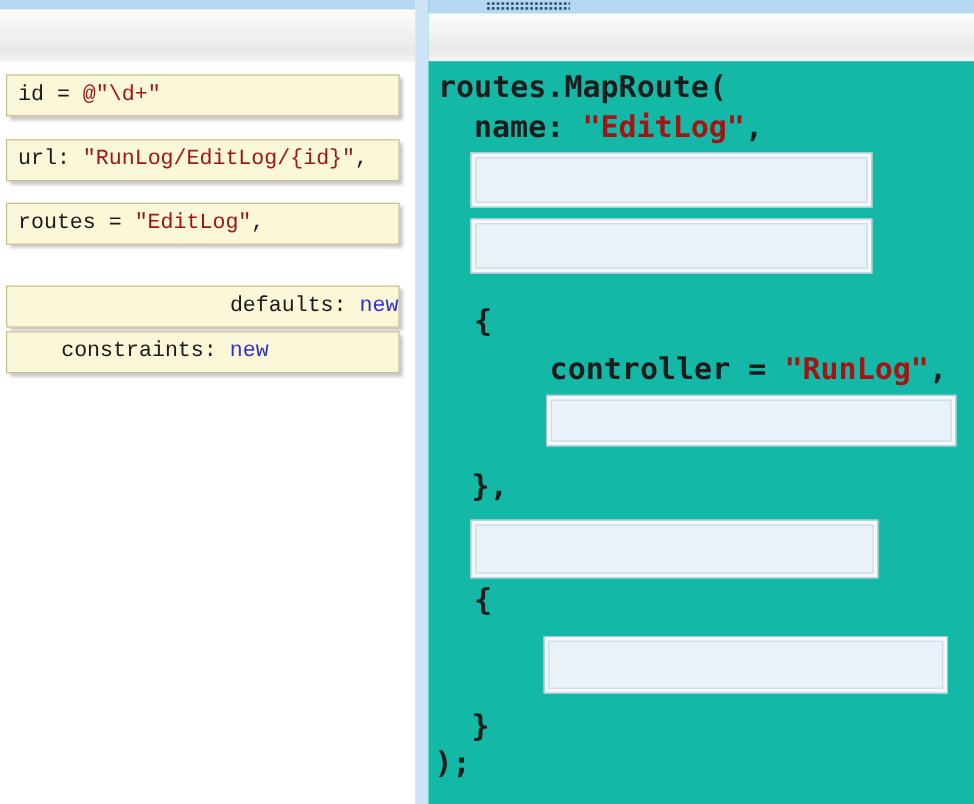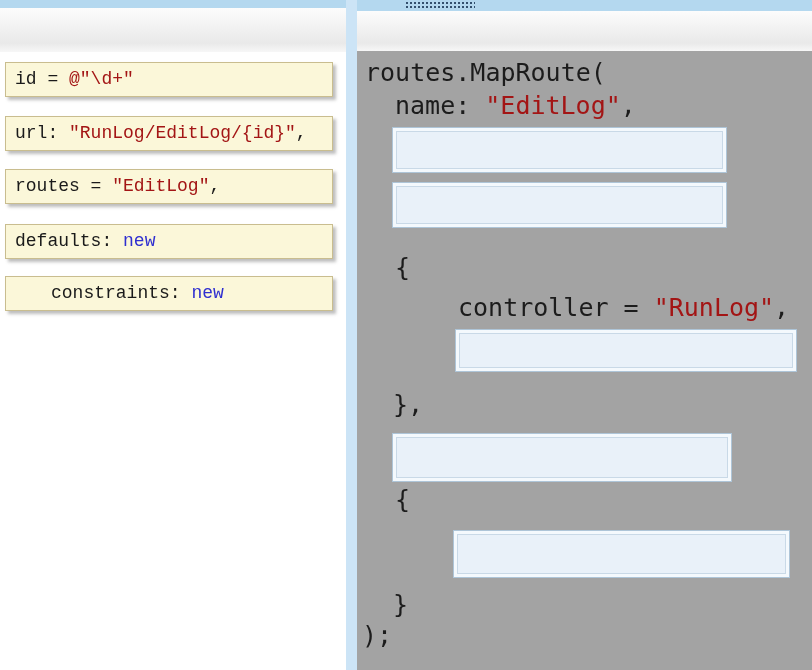--- a/index.html
+++ b/index.html
@@ -19,31 +19,31 @@
     position:absolute; left:5px; width:328px; height:35px; box-sizing:border-box;
     background:#fbf7d9; border:1px solid #c9bd8f;
     box-shadow:3px 3px 3px rgba(110,110,110,0.45);
     padding:6px 0 0 9px; white-space:pre;
     font-family:"Liberation Mono", monospace; font-size:18px; color:#1a1a1a;
     cursor:move;
   }
   .snippet.s1 { top:62px; }
   .snippet.s2 { top:116px; }
   .snippet.s3 { top:169px; }
-  .snippet.s4 { top:224px; }
+  .snippet.s4 { top:238px;text-align:right; }
   .snippet.s5 { top:276px;padding-left:45px; }
 
   .str { color:#a31515; }
   .kw  { color:#2f2fd0; }
 
   
   .divider { position:absolute; left:346px; top:0; width:11px; height:670px; background:#cce4f6; }
 
   
-  .right-panel { position:absolute; left:357px; top:0; width:455px; height:670px; background:#a3a3a3; }
+  .right-panel { position:absolute; left:357px; top:0; width:455px; height:670px; background:#14b8a6;font-weight:bold; }
   .right-strip { position:absolute; left:0; top:0; width:100%; height:11px; background:#b4d8ef; }
   .gripper {
     position:absolute; left:48px; top:1px; width:70px; height:8px;
     background-image:radial-gradient(#33506e 1.1px, transparent 1.2px);
     background-size:4px 4px; cursor:grab;
   }
   .right-header {
     position:absolute; left:0; top:11px; width:100%; height:40px;
     background:linear-gradient(180deg,#fcfcfc 0%,#efefef 55%,#e9e9e9 80%,#f7f7f7 100%);
   }

